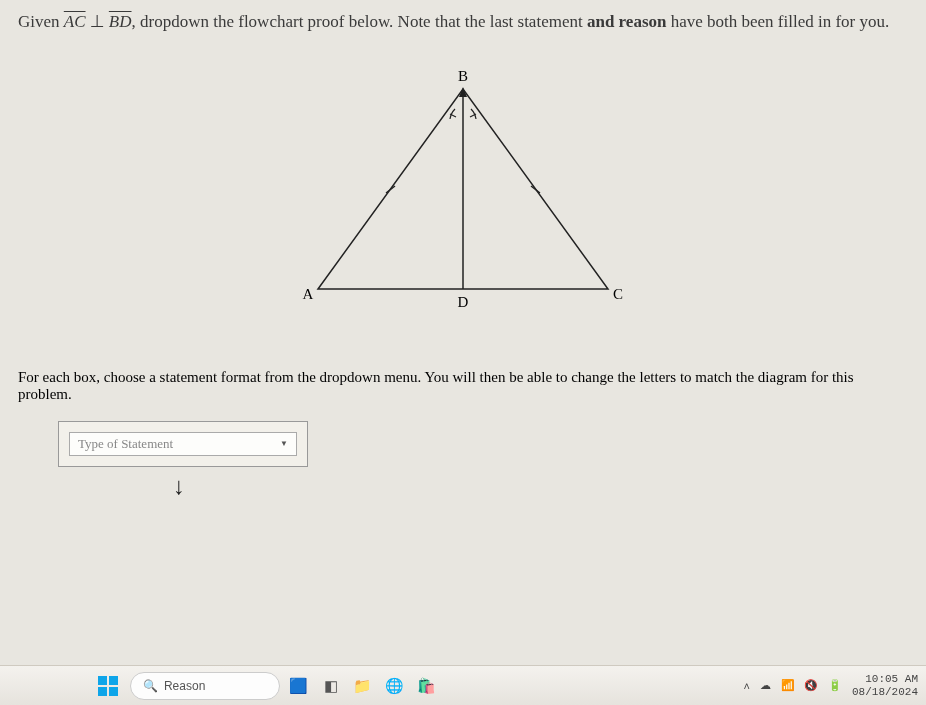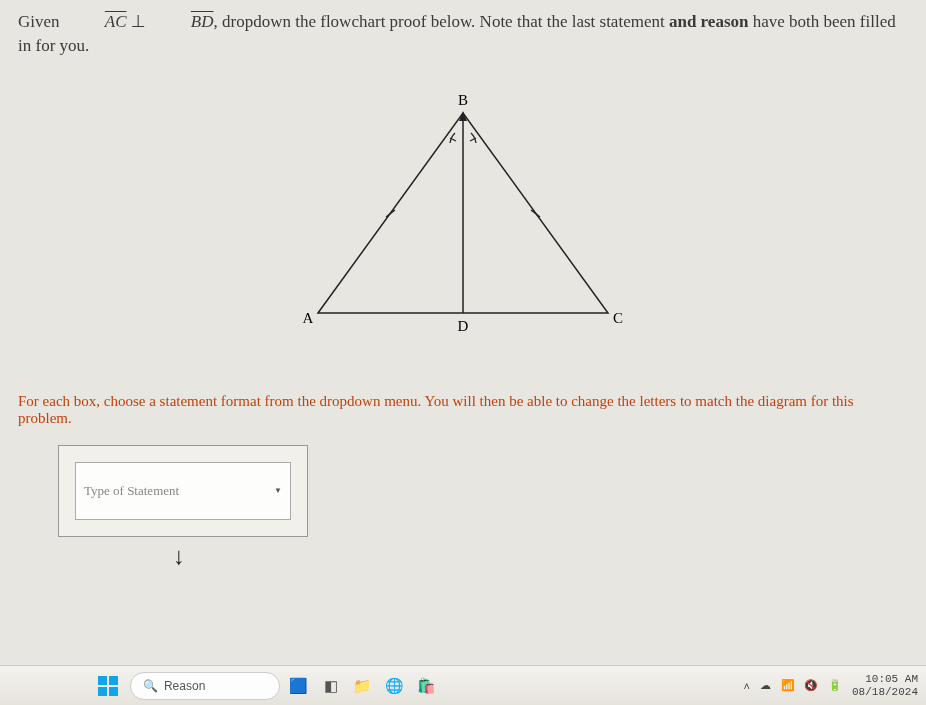--- a/index.html
+++ b/index.html
@@ -13,41 +13,41 @@
     color: #3a3a3a;
   }
   .content {
     padding: 10px 18px 0 18px;
   }
   .problem-text {
     font-size: 17px;
     line-height: 1.4;
     color: #3a3a3a;
   }
-  .overline { text-decoration: overline; font-style: italic; margin-left: 41px; }
+  .overline { text-decoration: overline; font-style: italic; }
   .diagram {
     display: block;
     margin: 25px auto 10px auto;
   }
   .instructions {
     font-size: 15px;
     margin-top: 50px;
-    color: #c2410c;
+    color: #000000;
   }
   .proof-box {
     margin-top: 18px;
     margin-left: 40px;
     border: 1px solid #999;
     width: 250px;
     background: #f2f0ea;
   }
   .stmt-select {
     border: 1px solid #aaa;
-    margin: 16px;
-    padding: 20px 8px;
+    margin: 10px;
+    padding: 3px 8px;
     font-size: 13px;
     color: #888;
     background: #fdfdfb;
     display: flex;
     justify-content: space-between;
     align-items: center;
     cursor: pointer;
   }
   .caret {
     font-size: 8px;

